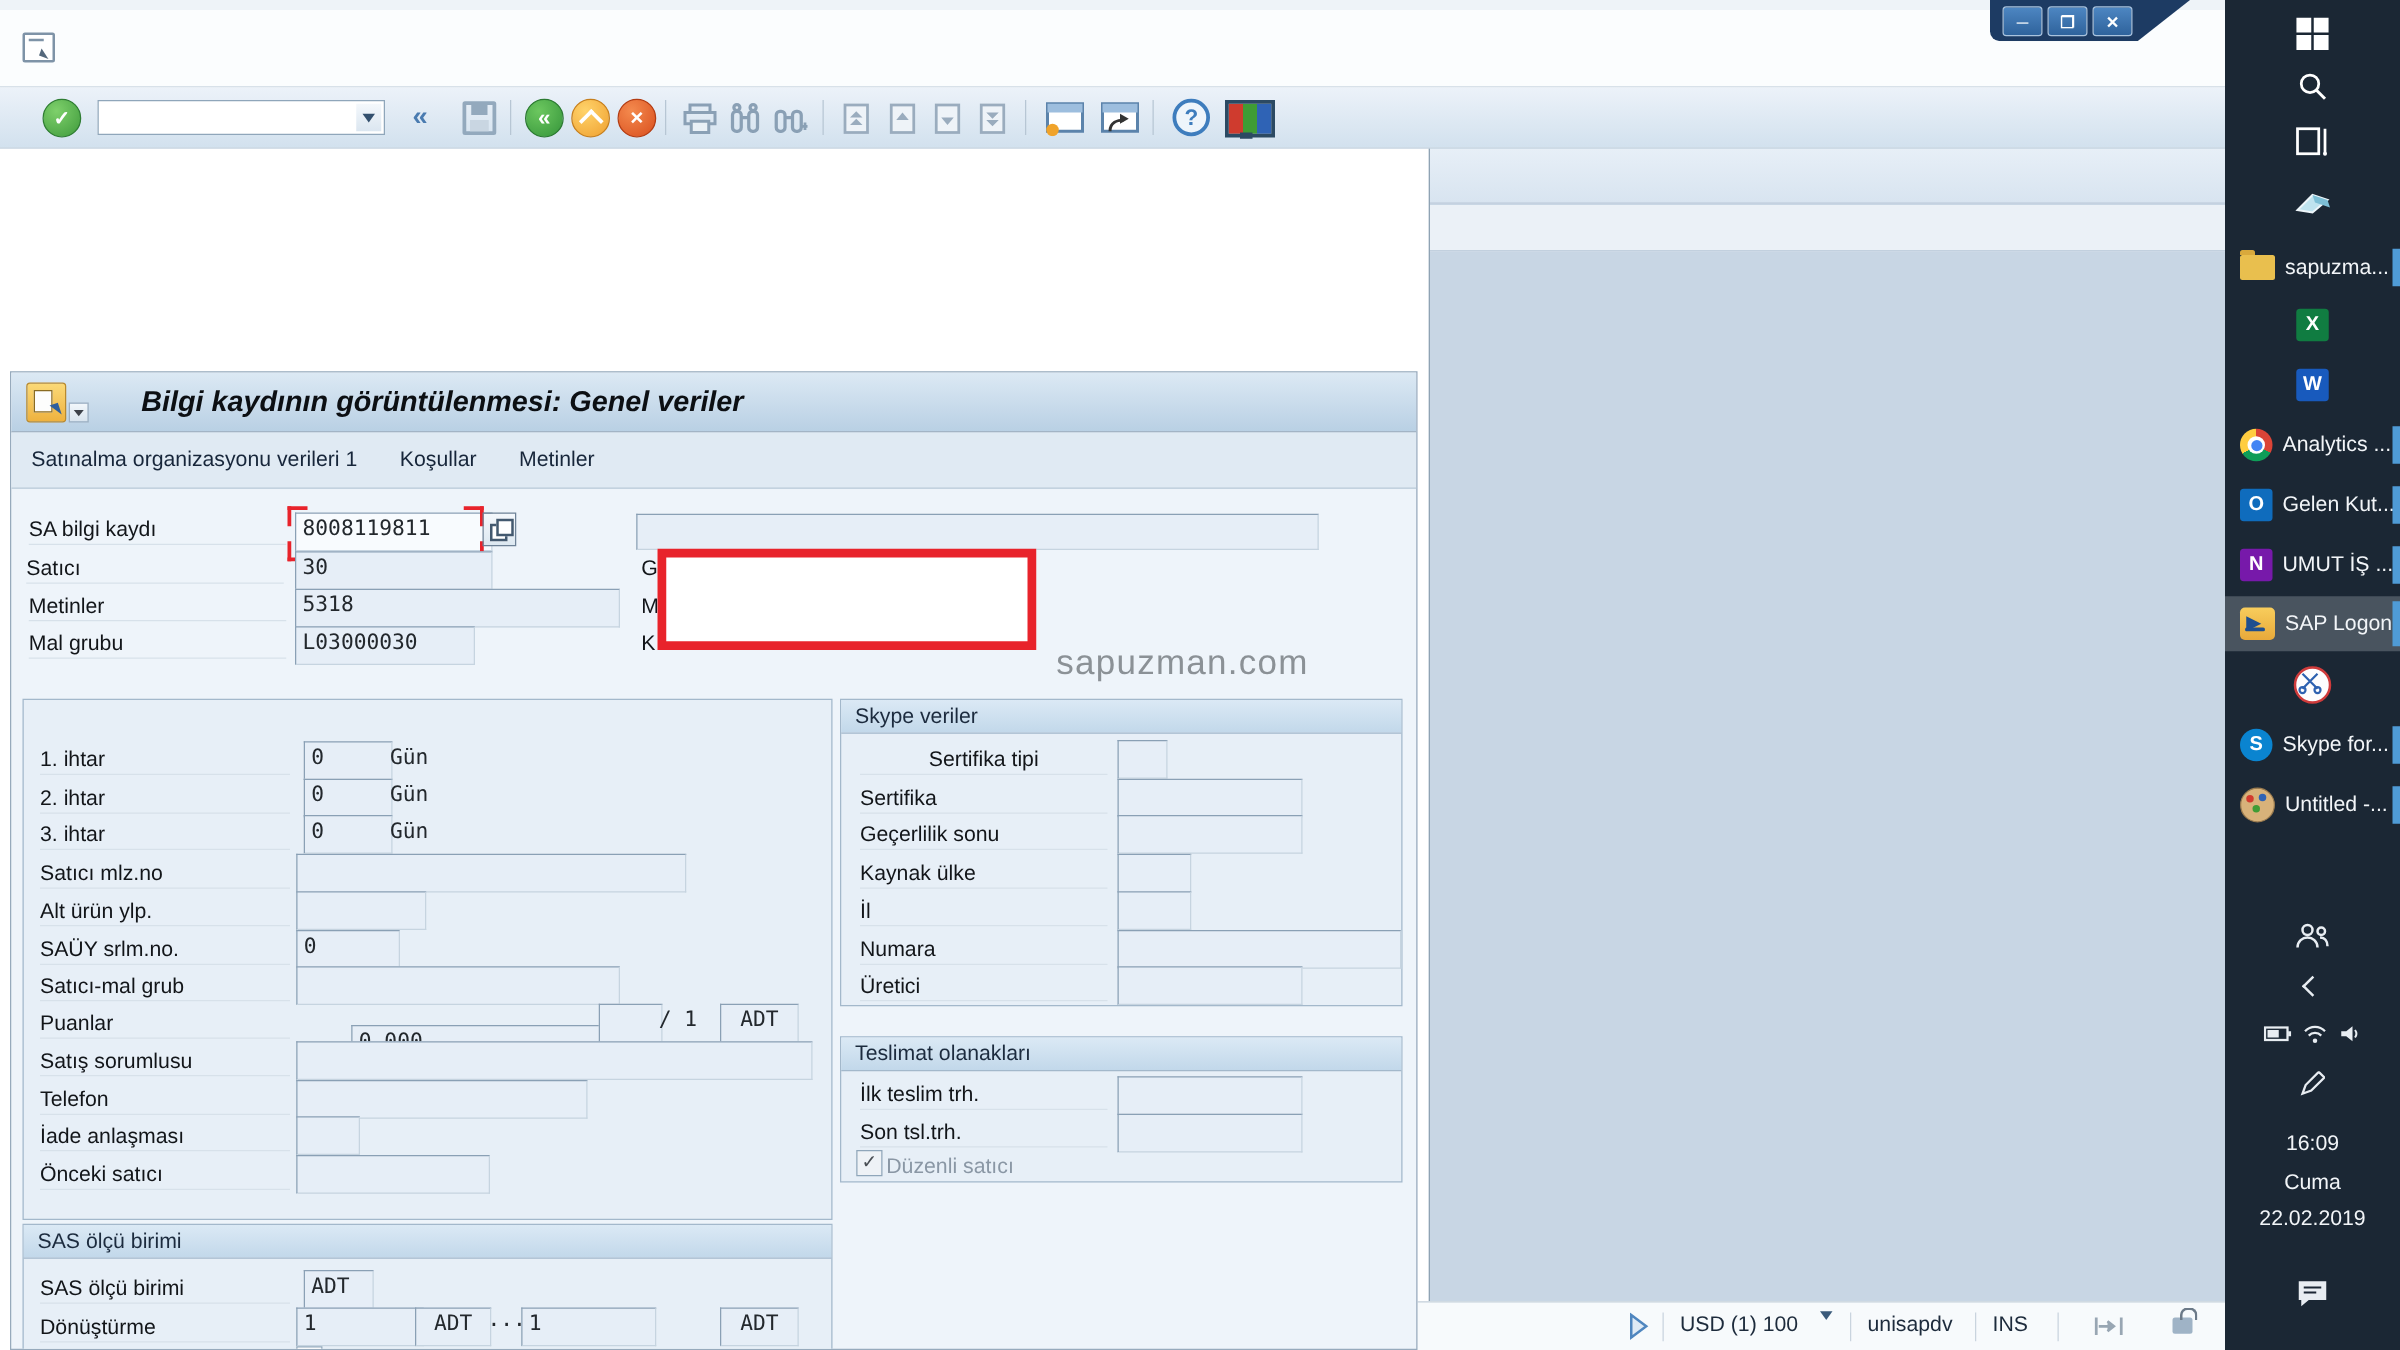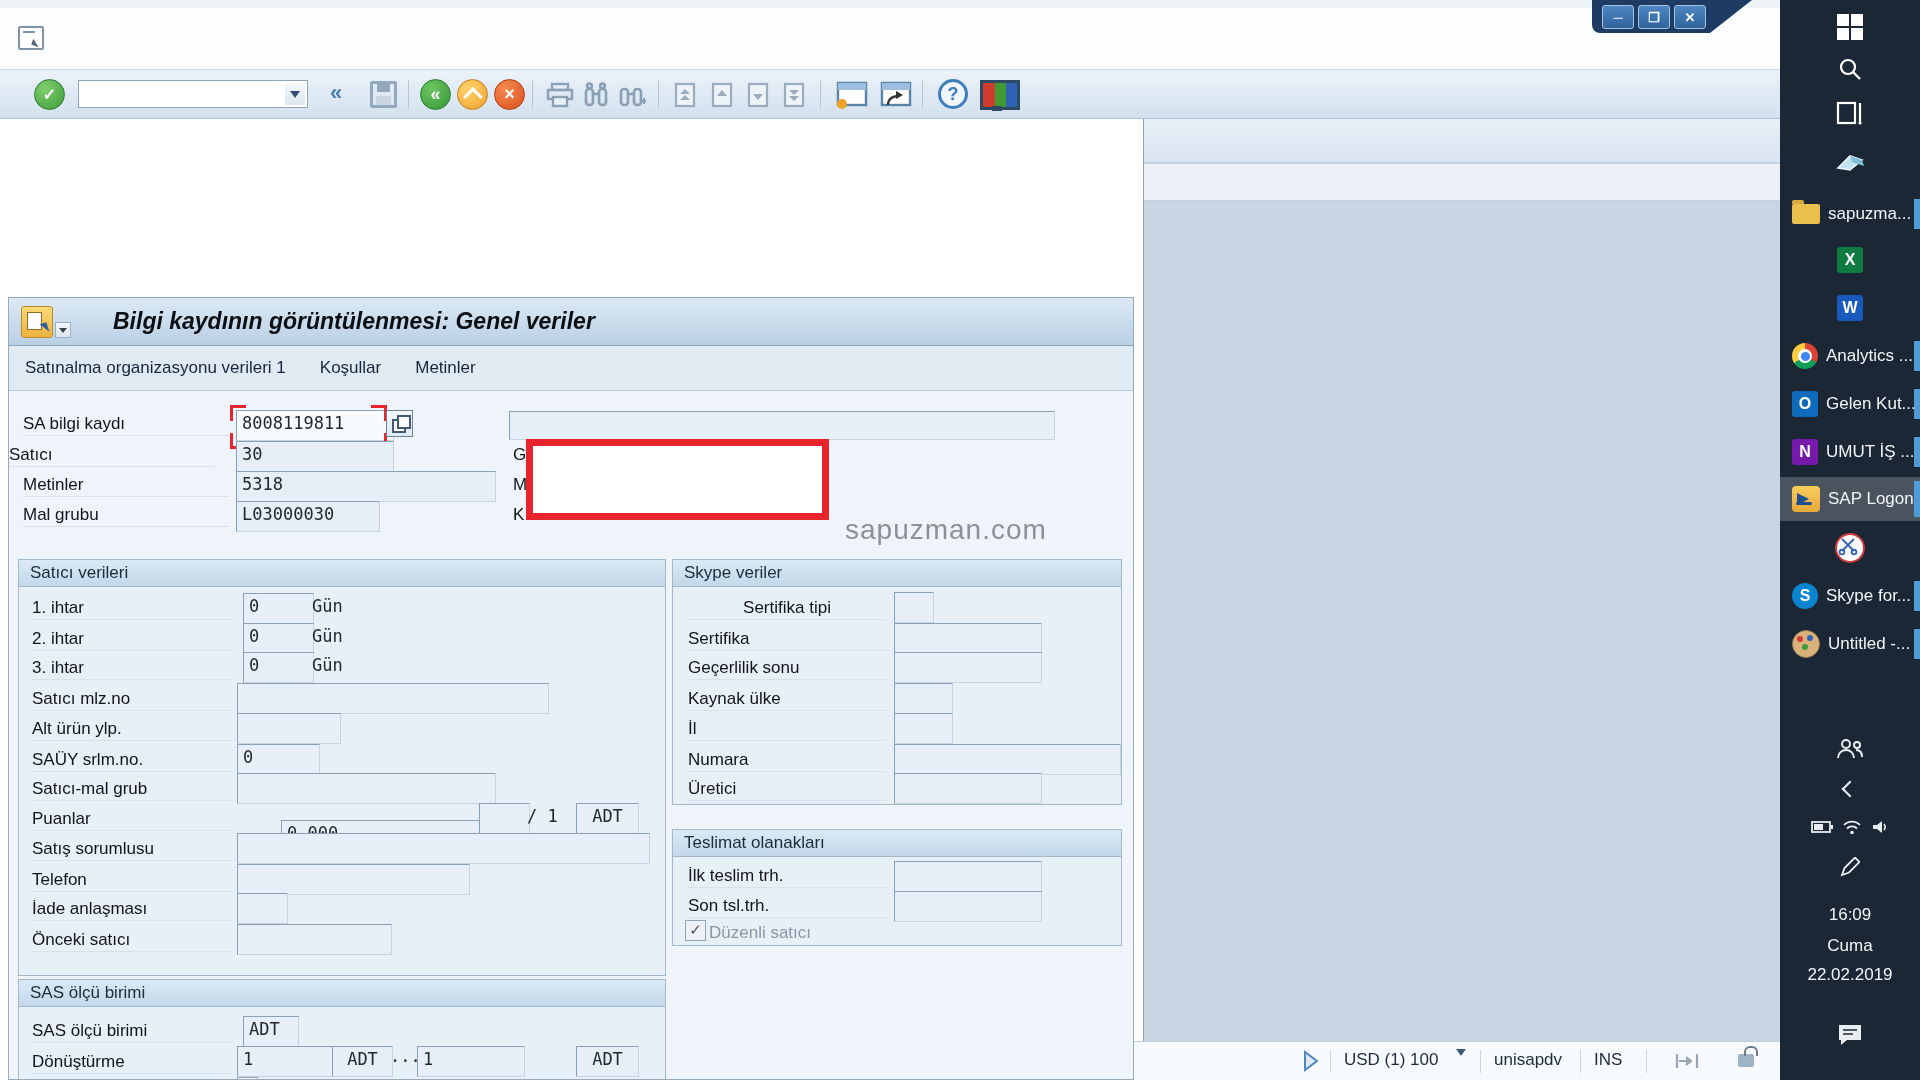--- a/index.html
+++ b/index.html
@@ -278,37 +278,36 @@
     <div class="corner c-tl" style="left:221px;top:107px;"></div>
     <div class="corner c-tr" style="left:362px;top:107px;"></div>
     <div class="corner c-bl" style="left:221px;top:135px;"></div>
     <div class="corner c-br" style="left:362px;top:135px;"></div>
     <div class="abs copybtn">
         <i></i>
         <b></b>
       </div>
     <div class="fld" style="left:500px;top:113px;width:534px;height:25px;"></div>
 
-    <span class="lbl" style="left:0;top:145px;width:206px;">Satıcı</span>
+    <span class="lbl" style="left:12px;top:145px;width:206px;">Satıcı</span>
     <div class="fld" style="left:227px;top:143px;width:146px;">30</div>
     <span class="lbl" style="left:504px;top:145px;width:13px;border:none;">G</span>
 
     <span class="lbl" style="left:14px;top:175px;width:206px;">Metinler</span>
     <div class="fld" style="left:227px;top:173px;width:248px;">5318</div>
     <span class="lbl" style="left:504px;top:175px;width:14px;border:none;">M</span>
 
     <span class="lbl" style="left:14px;top:205px;width:206px;">Mal grubu</span>
     <div class="fld" style="left:227px;top:203px;width:132px;">L03000030</div>
     <span class="lbl" style="left:504px;top:205px;width:13px;border:none;">K</span>
 
     <div class="abs censor"></div>
     <div class="abs watermark">sapuzman.com</div>
 
     <div class="grp" style="left:9px;top:261px;width:646px;height:415px;">
-      <div class="grp-h">Satıcı verileri</div>
       <span class="lbl" style="left:13px;top:36px;width:200px;">1. ihtar</span>
       <div class="fld" style="left:224px;top:33px;width:59px;">0</div>
       <span class="mono abs" style="left:293px;top:36px;">Gün</span>
       <span class="lbl" style="left:13px;top:67px;width:200px;">2. ihtar</span>
       <div class="fld" style="left:224px;top:63px;width:59px;">0</div>
       <span class="mono abs" style="left:293px;top:66px;">Gün</span>
       <span class="lbl" style="left:13px;top:96px;width:200px;">3. ihtar</span>
       <div class="fld" style="left:224px;top:92px;width:59px;">0</div>
       <span class="mono abs" style="left:293px;top:95px;">Gün</span>
       <span class="lbl" style="left:13px;top:127px;width:200px;">Satıcı mlz.no</span>

